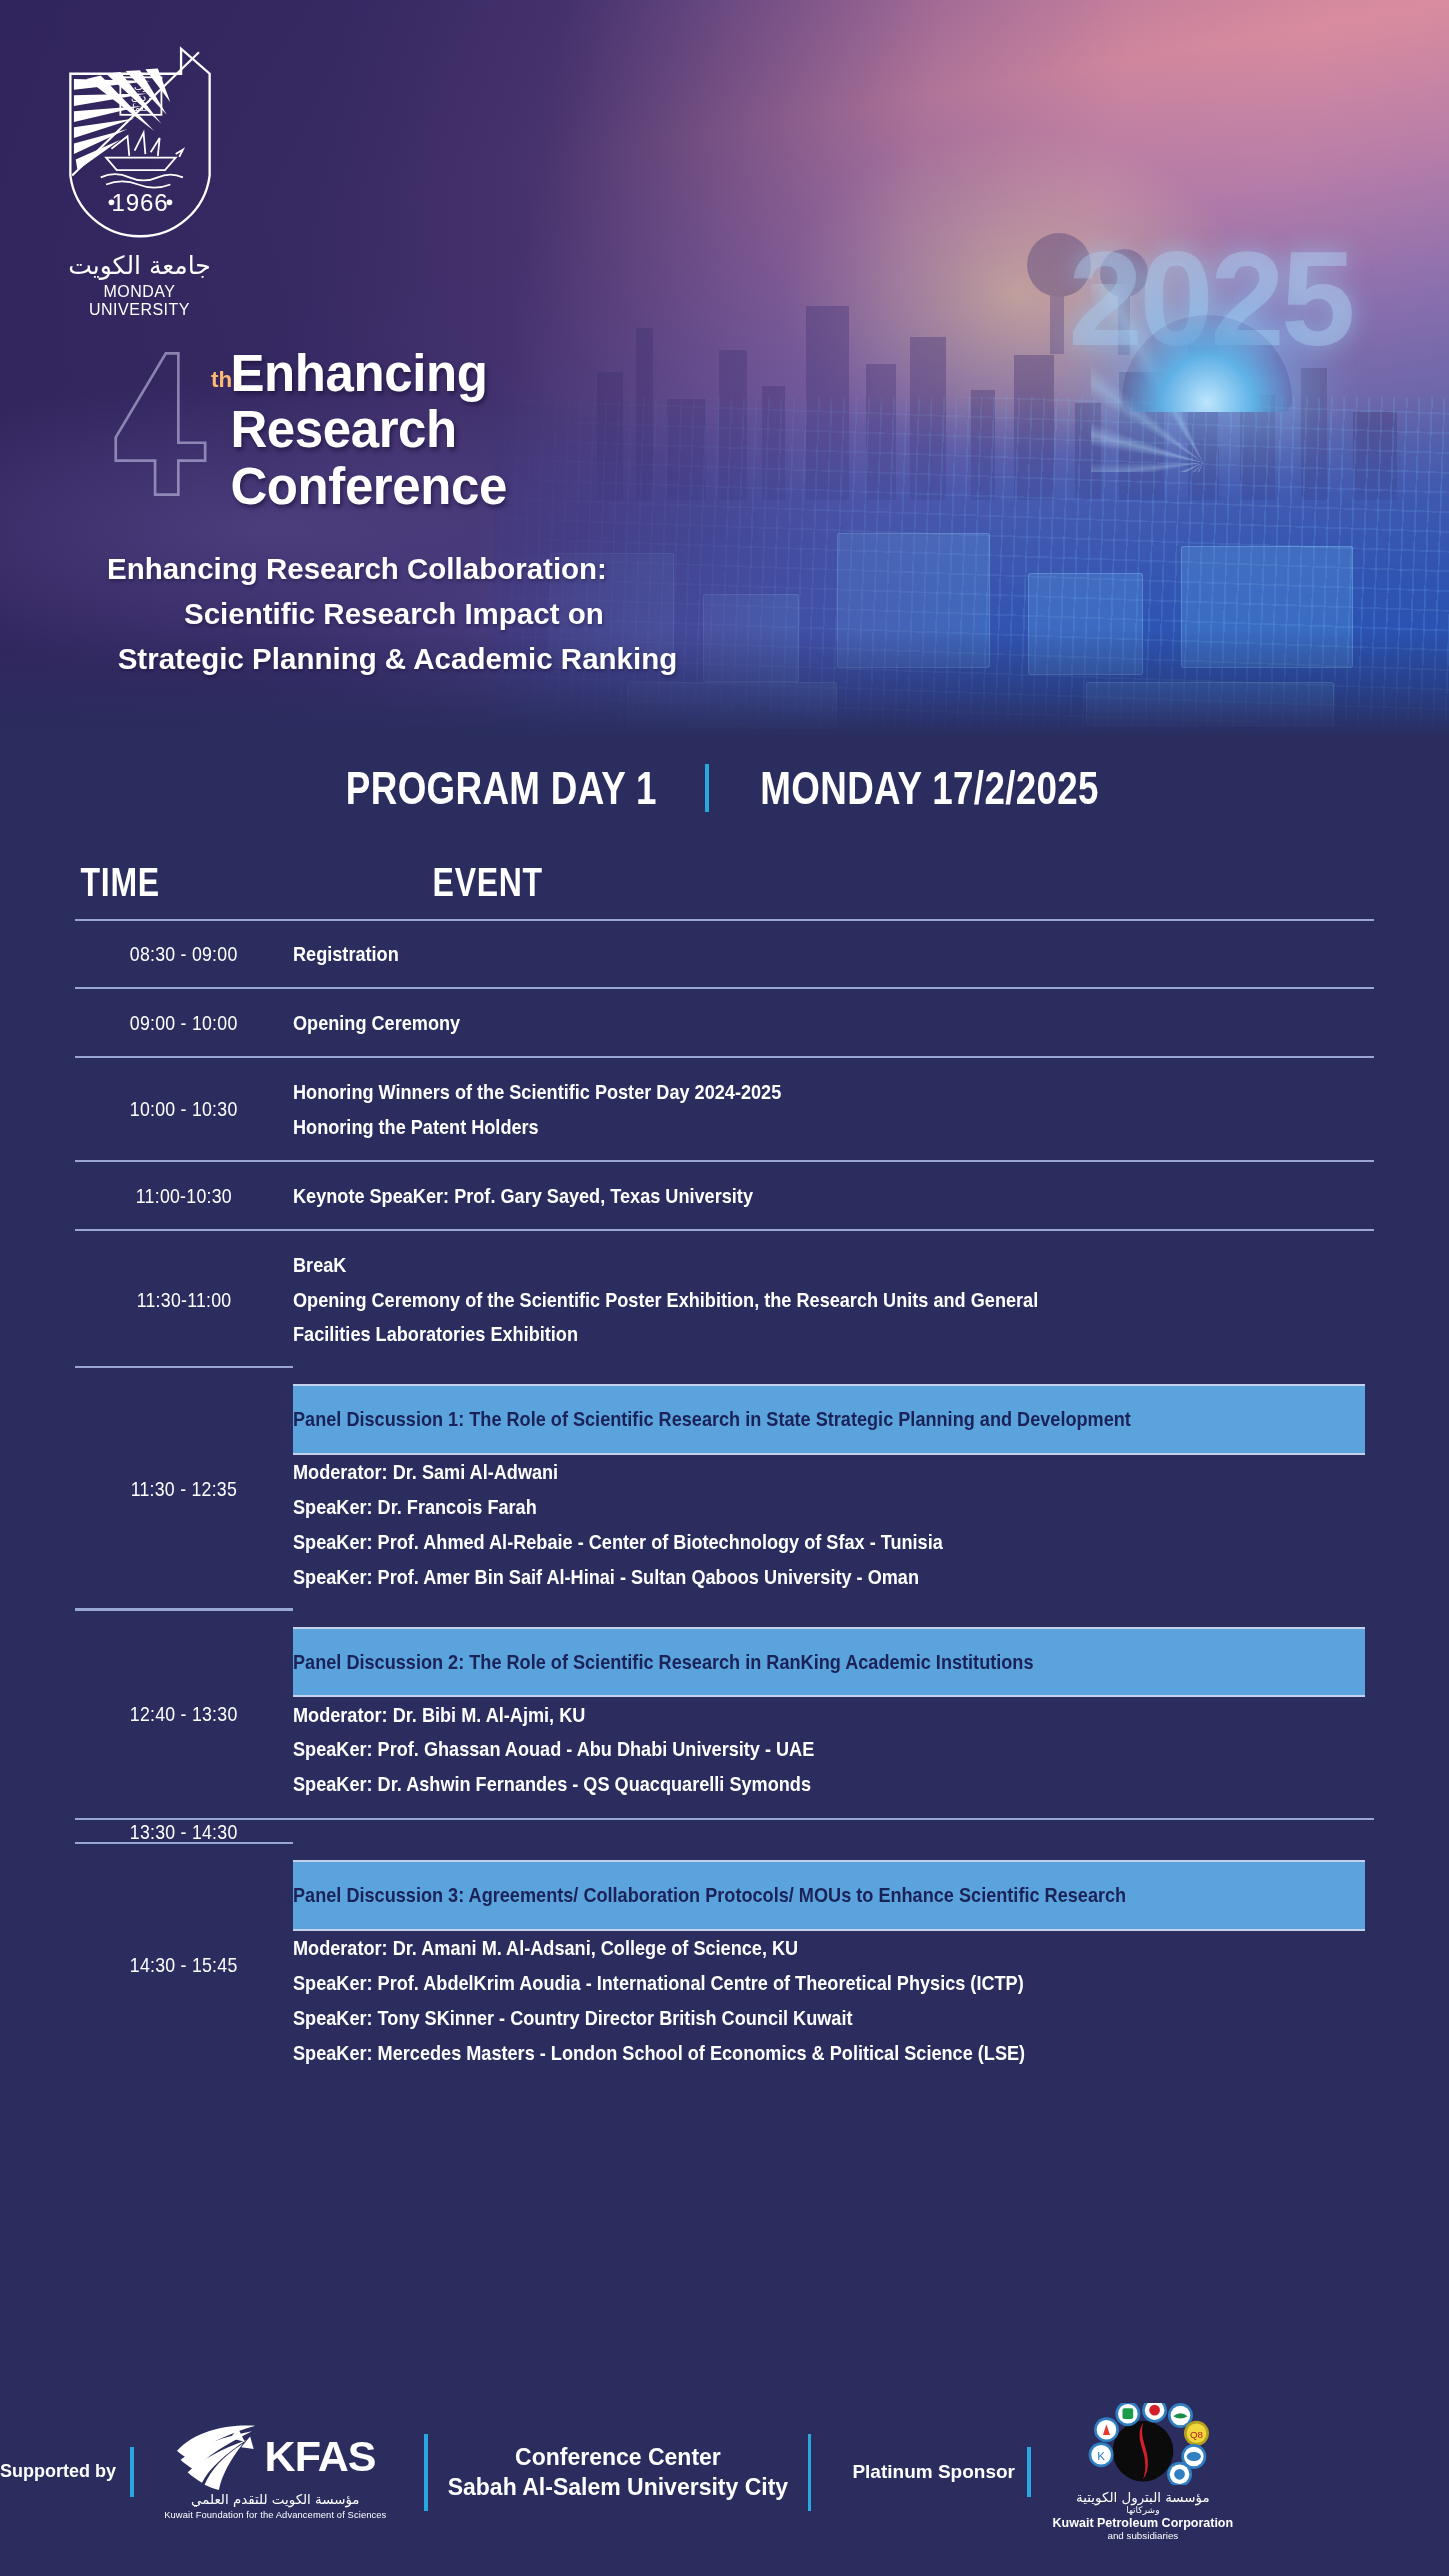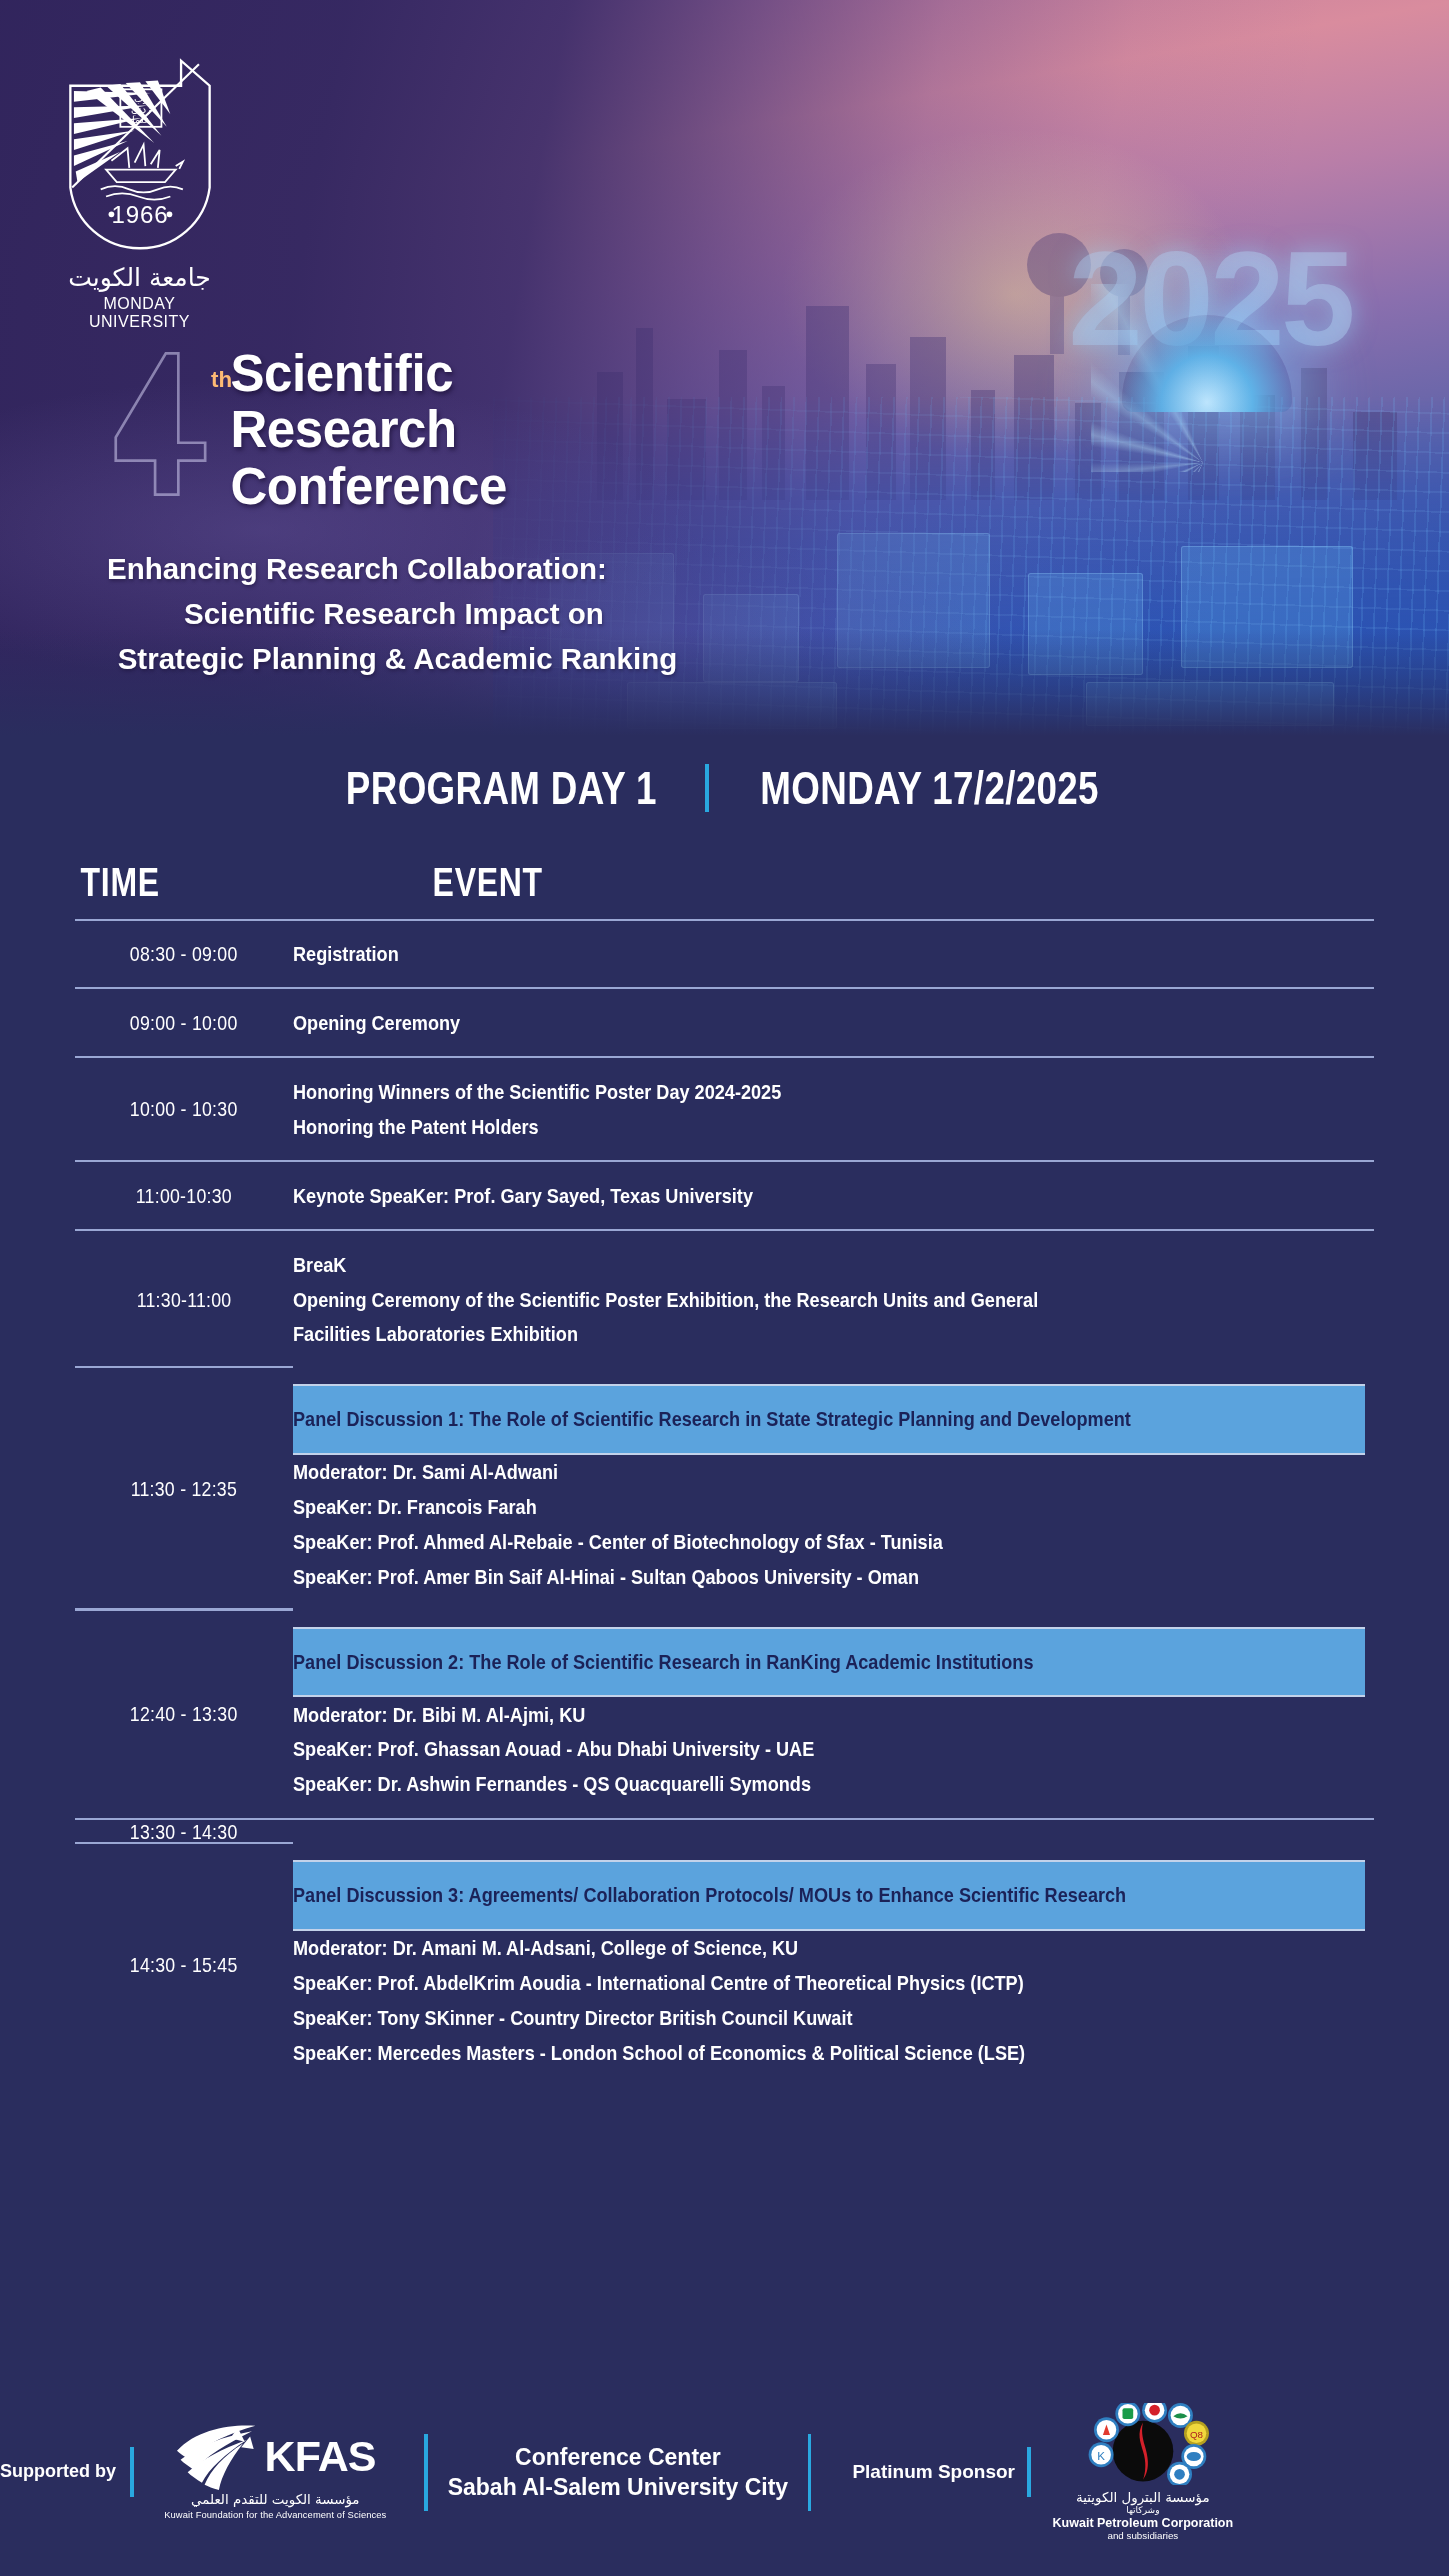--- a/index.html
+++ b/index.html
@@ -153,21 +153,21 @@
     background:
       radial-gradient(ellipse 626px 215px at 18% 72%, rgba(128,108,186,0.30), rgba(0,0,0,0) 70%),
       radial-gradient(ellipse 501px 161px at 45% 88%, rgba(110,96,170,0.22), rgba(0,0,0,0) 70%);
   }
   .hero-bottom-fade {
     position: absolute; left: 0; right: 0; bottom: 0; height: 107px;
     background: linear-gradient(180deg, rgba(42,45,94,0) 0%, rgba(42,45,94,0.55) 60%, rgba(42,45,94,1) 100%);
   }
 
   
-  .ku-logo { position: absolute; left: 59px; top: 55px; width: 161px; z-index: 6; }
+  .ku-logo { position: absolute; left: 59px; top: 43px; width: 161px; z-index: 6; }
   .ku-crest { width: 150px; height: 199px; display: block; margin: 0 auto; }
   .ku-ar {
     color: #fff; text-align: center; font-size: 25px; margin-top: 9px;
     font-family: "DejaVu Sans", sans-serif; direction: rtl; letter-spacing: 0px;
   }
   .ku-en {
     color: #fff; text-align: center; font-size: 16px; letter-spacing: 0.5px;
     margin-top: 2.7px; font-family: "Liberation Sans", sans-serif;
   }
 
@@ -377,21 +377,21 @@
     </div>
 
     <div class="title-wrap">
       <div class="ordinal-4">
         <svg width="113" height="152" viewBox="0 0 126 170">
           <path d="M74 6 L74 106 L104 106 L104 126 L74 126 L74 164 L48 164 L48 126 L4 126 L4 100 L60 6 Z" fill="none" stroke="rgba(210,205,240,0.55)" stroke-width="3"></path>
         </svg>
         <div class="ordinal-th">th</div>
       </div>
       <div class="title-lines">
-        <div>Scientific</div>
+        <div>Enhancing</div>
         <div>Research</div>
         <div>Conference</div>
       </div>
     </div>
 
     <div class="subtitle">
       <span class="l1">Enhancing Research Collaboration:</span>
       <span class="l2">Scientific Research Impact on</span>
       <span class="l3">Strategic Planning &amp; Academic Ranking</span>
     </div>

